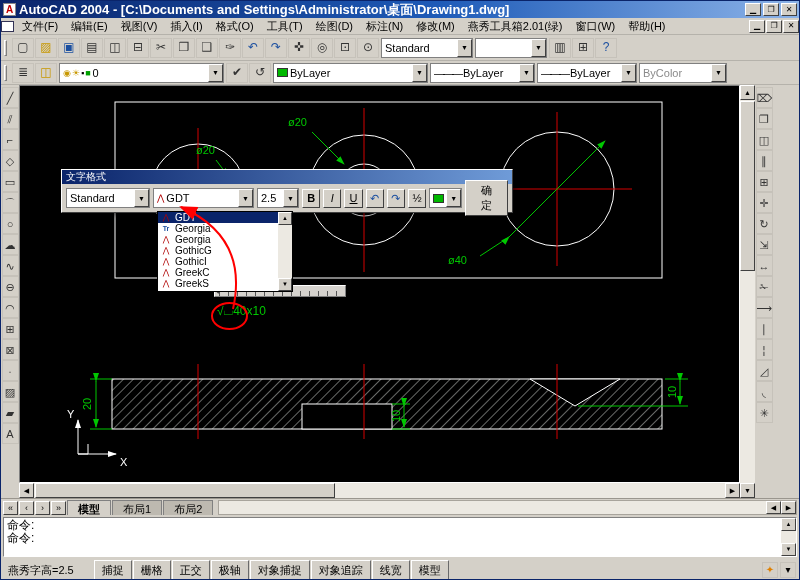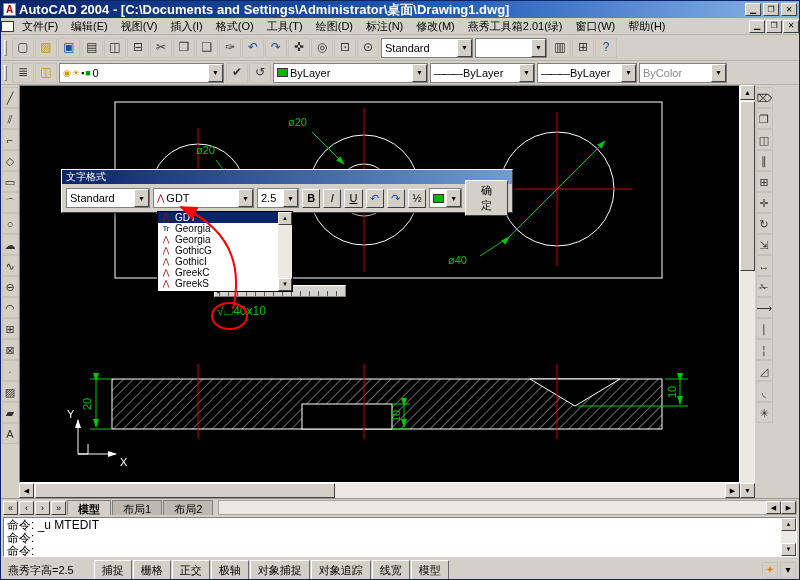--- a/index.html
+++ b/index.html
@@ -365,21 +365,20 @@
     </div>
   </div>
 
   <div class="cmd">
     <div class="cmdbox">
 
       <div class="cmdscroll">
         <button class="sarrow">▲</button>
         <button class="sarrow">▼</button>
       </div>
-    <div class="cline">命令: _u MTEDIT</div>
         <div class="cline">命令:</div>
         <div class="cline">命令:</div>
       </div>
   </div>
 
   <div class="status">
     <span class="stext">燕秀字高=2.5</span>
     <span class="tgroup">
 
     <button class="sbtn"><span>捕捉</span></button>

